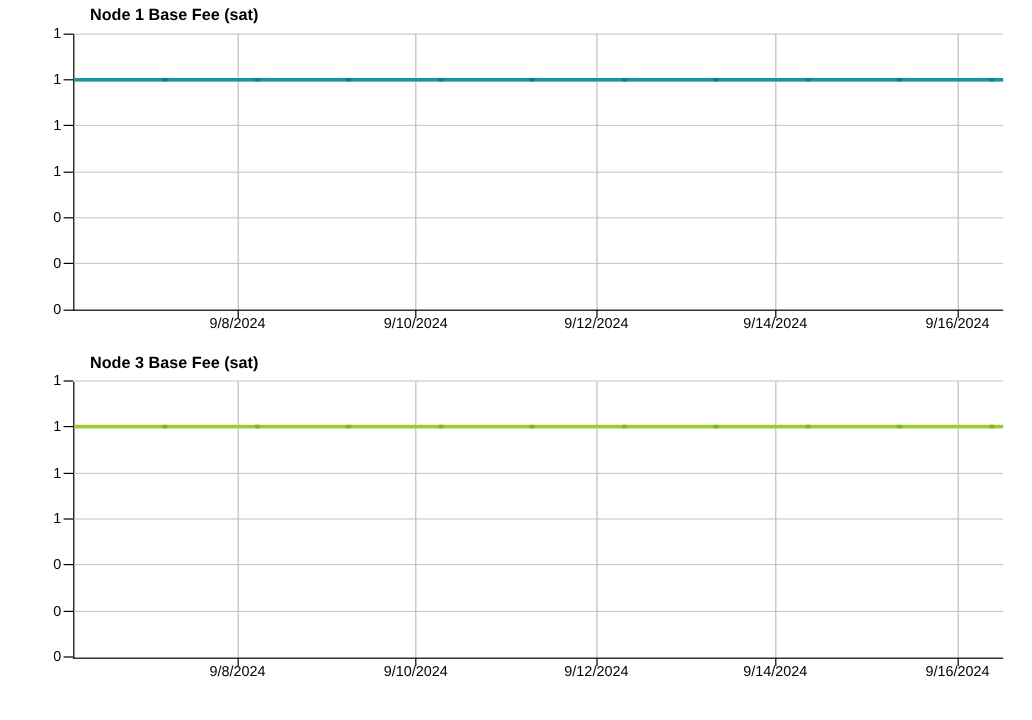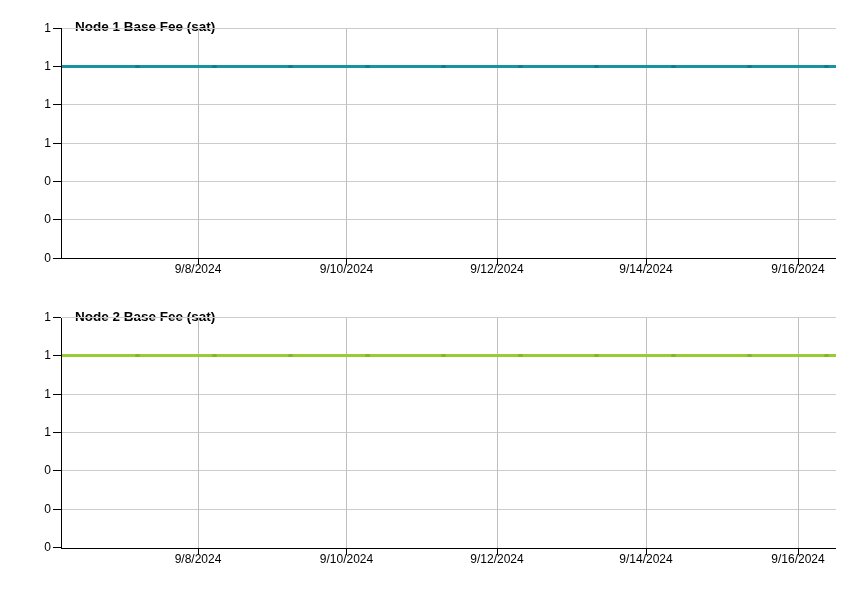--- a/index.html
+++ b/index.html
@@ -17,21 +17,21 @@
   }
   .chart {
     position: absolute;
     left: 0;
     width: 860px;
     height: 290px;
   }
   .chart-title {
     position: absolute;
     left: 75px;
-    top: 19px;
+    top: 5px;
     margin: 0;
     font-size: 13.5px;
     font-weight: bold;
     color: #000000;
     white-space: nowrap;
   }
   .plot {
     position: absolute;
     left: 61px;
     top: 28px;
@@ -150,21 +150,21 @@
         <div class="marker-dot" style="left: 379.2px; top: 36.8333px; background: rgb(15, 125, 138);"></div>
         <div class="marker-dot" style="left: 455.7px; top: 36.8333px; background: rgb(15, 125, 138);"></div>
         <div class="marker-dot" style="left: 532.2px; top: 36.8333px; background: rgb(15, 125, 138);"></div>
         <div class="marker-dot" style="left: 608.7px; top: 36.8333px; background: rgb(15, 125, 138);"></div>
         <div class="marker-dot" style="left: 685.2px; top: 36.8333px; background: rgb(15, 125, 138);"></div>
         <div class="marker-dot" style="left: 761.7px; top: 36.8333px; background: rgb(15, 125, 138);"></div>
       </div>
   </section>
 
   <section class="chart" id="chart-1" style="top:289.5px">
-    <h2 class="chart-title">Node 2 Base Fee (sat)</h2>
+    <h2 class="chart-title">Node 3 Base Fee (sat)</h2>
     <div class="plot">
         <div class="hgrid" style="top: -0.5px;"></div>
         <div class="ytick" style="top: -0.5px;"></div>
         <div class="ylabel" style="top: -7.5px;">1</div>
         <div class="hgrid" style="top: 37.8333px;"></div>
         <div class="ytick" style="top: 37.8333px;"></div>
         <div class="ylabel" style="top: 30.8333px;">1</div>
         <div class="hgrid" style="top: 76.1667px;"></div>
         <div class="ytick" style="top: 76.1667px;"></div>
         <div class="ylabel" style="top: 69.1667px;">1</div>

